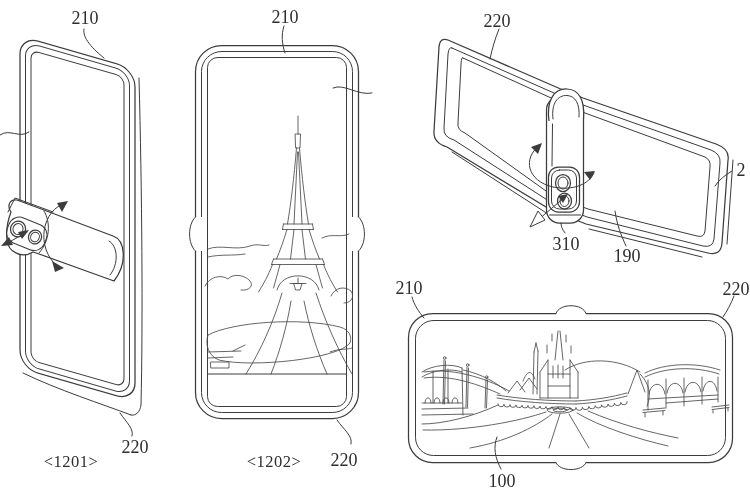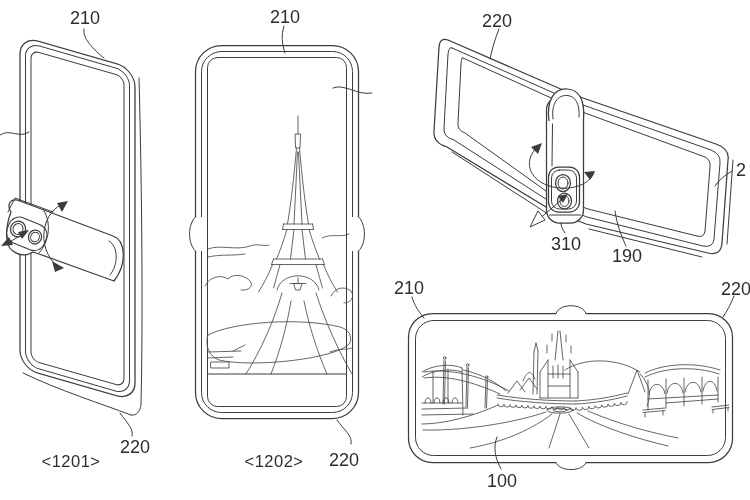--- a/index.html
+++ b/index.html
@@ -1,17 +1,17 @@
 <!DOCTYPE html>
 <html><head>
 <meta charset="utf-8">
 <style>
   html,body{margin:0;padding:0;background:#ffffff;}
   .sheet{position:relative;width:750px;height:500px;background:#ffffff;overflow:hidden;
-         font-family:Liberation Sans, sans-serif;}
+         font-family:Liberation Serif, serif;}
   svg{position:absolute;left:0;top:0;}
   .ln{stroke:#3c3c3c;stroke-width:1.25;fill:none;stroke-linecap:round;stroke-linejoin:round;}
   .ln2{stroke:#3c3c3c;stroke-width:1;fill:none;stroke-linecap:round;stroke-linejoin:round;}
   .art{stroke:#4a4a4a;stroke-width:.85;fill:none;stroke-linecap:round;stroke-linejoin:round;}
   .wh{fill:#ffffff;stroke:#3c3c3c;stroke-width:1.25;stroke-linejoin:round;}
   .er{fill:#ffffff;stroke:none;}
   .ldr{stroke:#3c3c3c;stroke-width:1;fill:none;stroke-linecap:round;}
   .tri{fill:#3c3c3c;stroke:none;}
   .lbl{font-size:18px;fill:#2d2d2d;text-anchor:middle;}
   .cap{font-size:16.5px;fill:#2d2d2d;text-anchor:middle;letter-spacing:.5px;}

